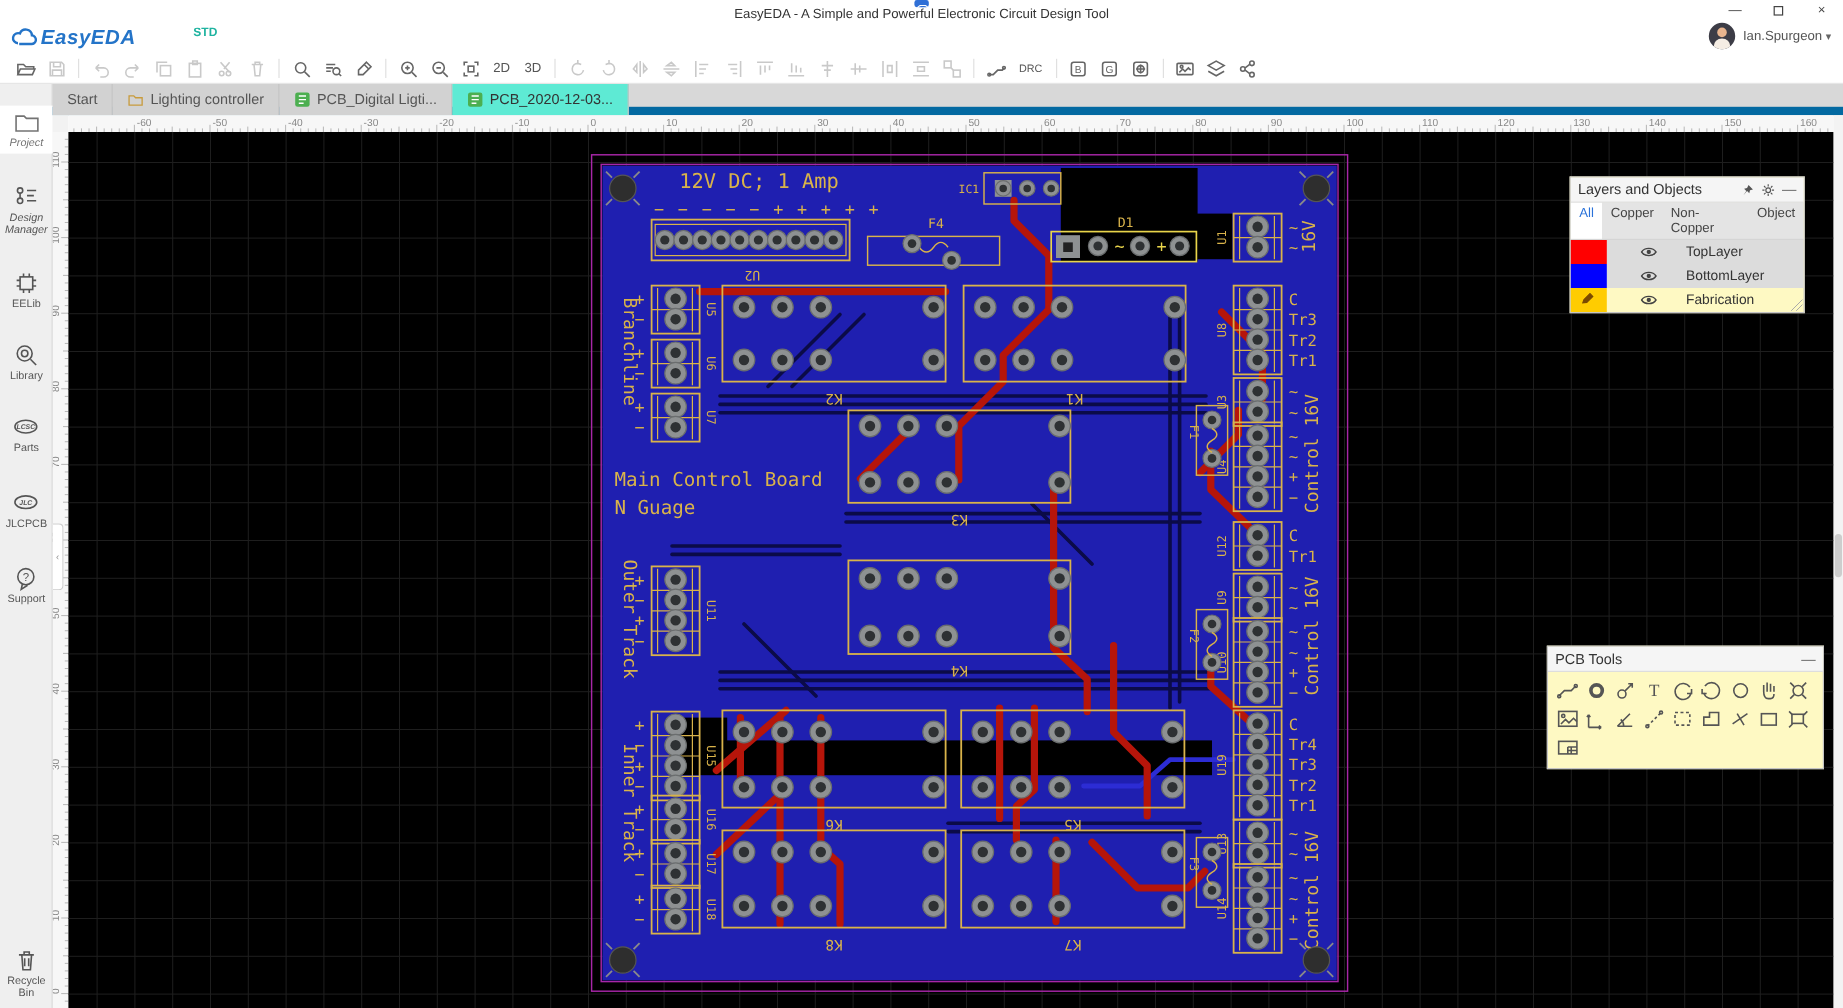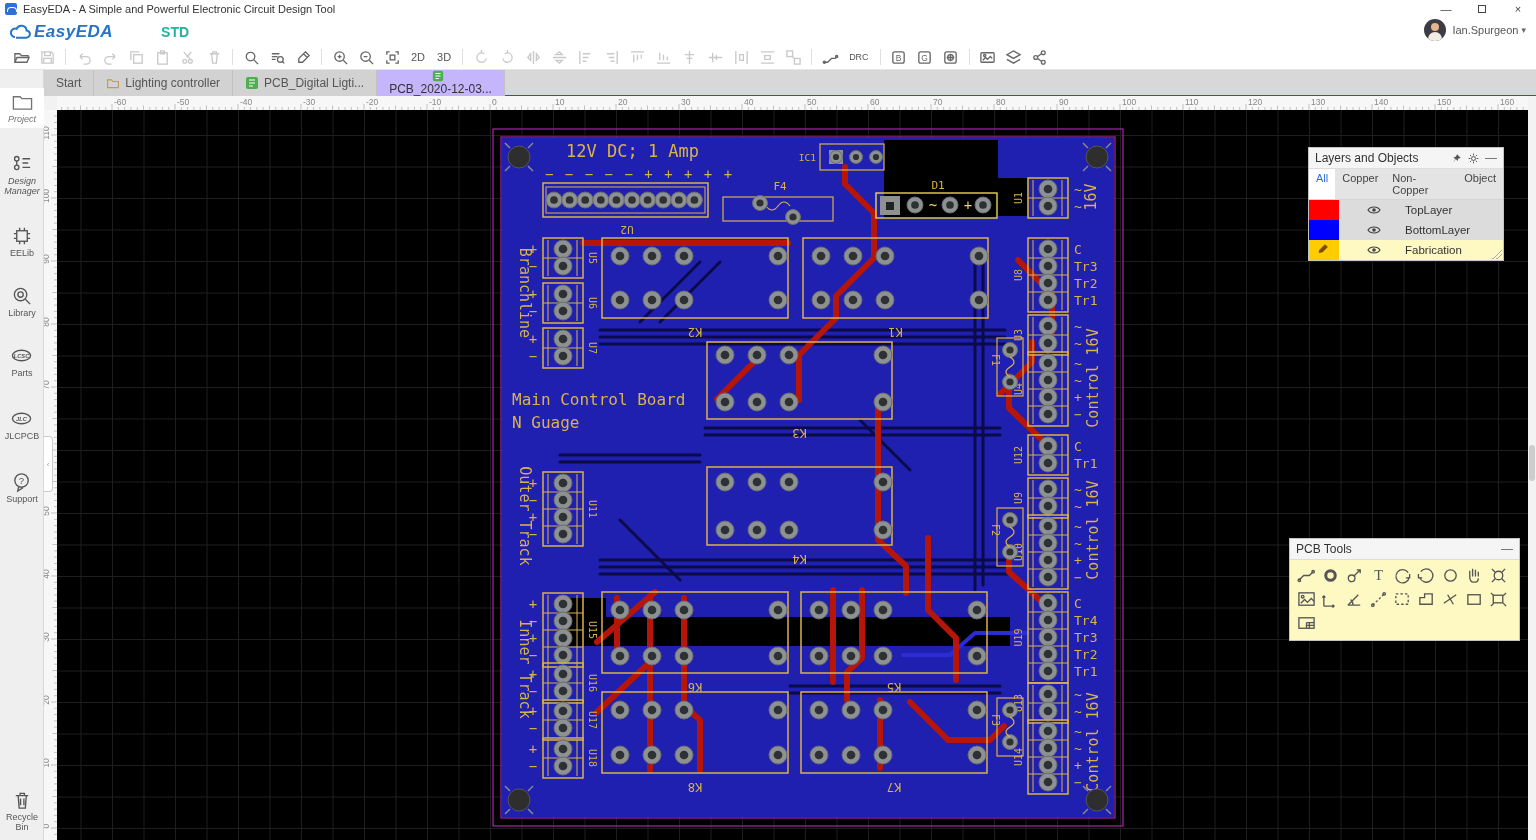--- a/index.html
+++ b/index.html
@@ -1,32 +1,32 @@
 <!DOCTYPE html>
 <html><head>
 <meta charset="utf-8">
 <style>
   * { margin:0; padding:0; box-sizing:border-box; }
   html,body { width:1536px; height:840px; overflow:hidden; font-family:"Liberation Sans",sans-serif; background:#fff; }
   #app { position:relative; width:1536px; height:840px; }
 
   
-  #titlebar { position:absolute; left:0; top:0; width:100%; height:18px; background:#fff; display:flex; align-items:center; }
+  #titlebar { position:absolute; left:0; top:0; width:100%; height:18px; background:#fff; display:flex; align-items:center;flex-direction:column; }
   #titlebar .appicon { width:12px; height:12px; margin:0 6px 0 5px; background:#2f6fd6; border-radius:2px; position:relative; }
   #titlebar .appicon::after { content:""; position:absolute; left:2px; top:4px; width:8px; height:4px; border:1.5px solid #fff; border-bottom:none; border-radius:4px 4px 0 0; }
   #titlebar .title { font-size:11px; color:#333; }
   #winbtns { position:absolute; right:0; top:0; height:18px; display:flex; }
   .winbtn { width:36px; height:18px; display:flex; align-items:center; justify-content:center; font-size:11px; color:#444; }
   .winbtn .sq { width:8px; height:8px; border:1px solid #444; }
 
   
   #menubar { position:absolute; left:0; top:18px; width:100%; height:27px; background:#fff; display:flex; align-items:center; }
-  #brand { display:flex; align-items:center; margin-left:8px; margin-right:32px; }
+  #brand { display:flex; align-items:flex-start; margin-left:8px; margin-right:32px; }
   #brand .bname { font-size:17px; font-weight:bold; font-style:italic; color:#2474c8; letter-spacing:0.5px; }
-  #brand .badge { font-size:14px; font-weight:bold; color:#1fb3a0; margin-left:3px;padding-left:45px; }
+  #brand .badge { font-size:10px; font-weight:bold; color:#1fb3a0; margin-left:3px;padding-left:45px; }
   #menus { display:flex; }
   .menu-item { font-size:12.5px; color:#333; padding:4px 11px; cursor:default; }
   #userbox { position:absolute; right:10px; top:1px; display:flex; align-items:center; }
   #avatar { width:22px; height:22px; border-radius:50%; background:#3c3c46; margin-right:6px; position:relative; overflow:hidden; }
   #avatar::before { content:""; position:absolute; left:7px; top:4px; width:8px; height:8px; border-radius:50%; background:#e8b48e; }
   #avatar::after { content:""; position:absolute; left:4px; top:13px; width:14px; height:9px; border-radius:7px 7px 0 0; background:#f5ede4; }
   #username { font-size:11px; color:#555; }
   #userbox .caret { font-size:9px; color:#666; margin-left:3px; }
 
   
@@ -37,23 +37,23 @@
   .tsep { width:1px; height:16px; background:#e0e0e0; margin:0 5px; }
 
   
   #sidebar { position:absolute; left:0; top:70px; width:44px; height:770px; background:#efefef; border-right:1px solid #d8d8d8; }
   .side-item { position:absolute; left:0; width:44px; text-align:center; color:#555; padding-top:3px; }
   .side-item .lbl { font-size:9px; line-height:10px; margin-top:1px; }
   .side-item.active { background:#fff; color:#737373; padding-bottom:4px;font-style:italic; }
   .side-item svg { display:block; margin:0 auto; }
 
   
-  #tabbar { position:absolute; left:44px; top:70px; width:1492px; height:26px; background:#d8d8d8; display:flex; border-bottom:1px solid #0369a1; }
+  #tabbar { position:absolute; left:44px; top:70px; width:1492px; height:26px; background:#d8d8d8; display:flex; border-bottom:7px solid #0369a1; }
   .tab { height:26px; display:flex; align-items:center; padding:0 12px; font-size:12px; color:#555; border-right:1px solid #c2c2c2; background:#d2d2d2; white-space:nowrap; }
-  .tab.active { background:#c4b5fd; color:#333;flex-direction:column; }
+  .tab.active { background:#5eead4; color:#333; }
   .tab svg { margin-right:5px; }
 
   
   #ruler-corner { position:absolute; left:44px; top:96px; width:13px; height:14px; background:#f2f2f2; }
   #hruler { position:absolute; left:57px; top:96px; width:1471px; height:14px; background:#f7f7f7; }
   #vruler { position:absolute; left:44px; top:110px; width:13px; height:730px; background:#f7f7f7; }
   #canvas { position:absolute; left:57px; top:110px; width:1471px; height:730px; background-color:#000;
     background-image:linear-gradient(#1e1e1e 1px, transparent 1px),linear-gradient(90deg,#1e1e1e 1px, transparent 1px);
     background-size:31.5px 31.5px; background-position:23.5px 25px; overflow:hidden; }
   #board-svg { position:absolute; left:0; top:0; }

